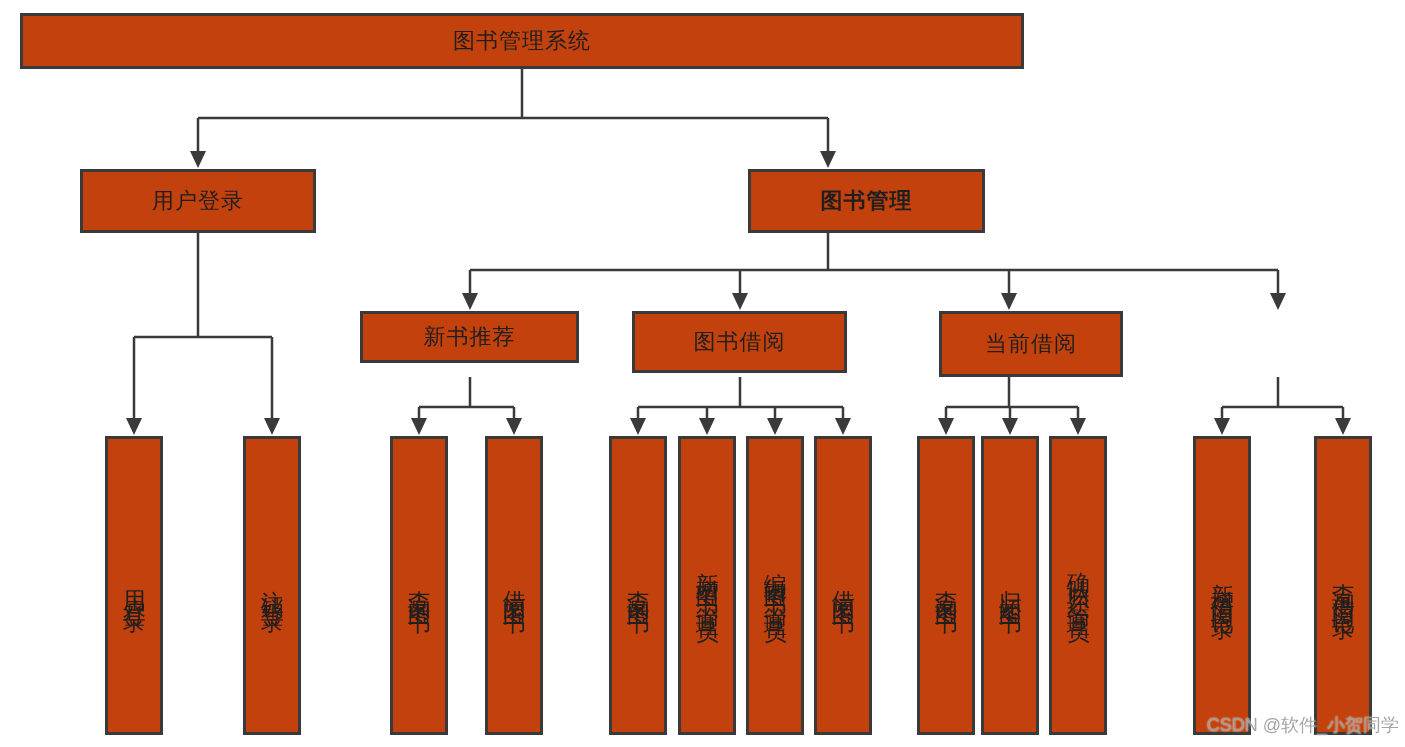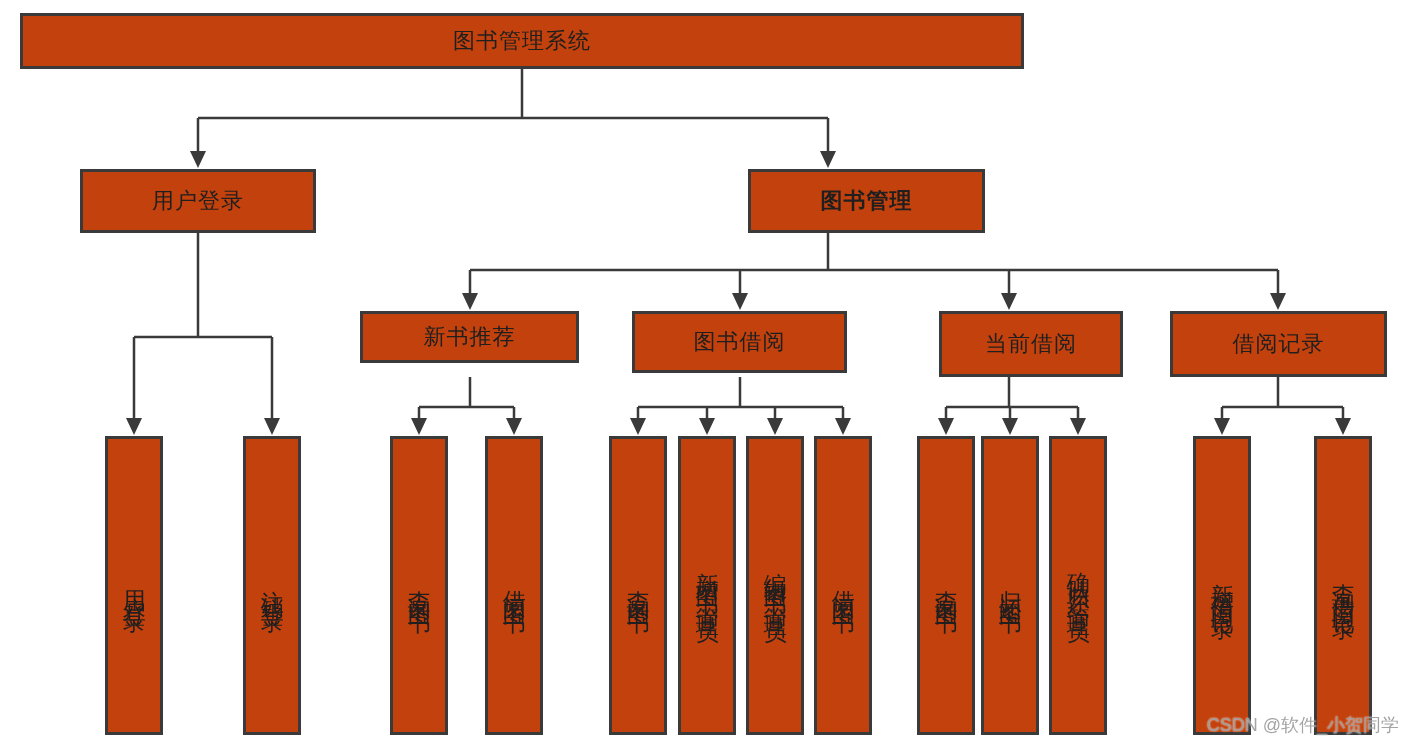--- a/index.html
+++ b/index.html
@@ -83,21 +83,20 @@
   </svg>
 
   <div class="box hbox" style="left:20px; top:13px; width:1004px; height:56px;">图书管理系统</div>
 
   <div class="box hbox" style="left:80px; top:169px; width:236px; height:64px;">用户登录</div>
   <div class="box hbox" style="left:748px; top:169px; width:237px; height:64px;font-weight:bold;">图书管理</div>
 
   <div class="box hbox" style="left:360px; top:311px; width:219px; height:52px;">新书推荐</div>
   <div class="box hbox" style="left:632px; top:311px; width:215px; height:62px;">图书借阅</div>
   <div class="box hbox" style="left:900px; top:311px; width:184px; height:66px;margin-left:39px;">当前借阅</div>
-  <div class="box hbox" style="left:1170px; top:311px; width:217px; height:66px;">借阅记录</div>
 
   <div class="box vbox" style="left:105px;">用户登录</div>
   <div class="box vbox" style="left:243px;">注销登录</div>
   <div class="box vbox" style="left:390px;">查询图书</div>
   <div class="box vbox" style="left:485px;">借阅图书</div>
   <div class="box vbox" style="left:609px;">查询图书</div>
   <div class="box vbox" style="left:678px;">新增图书（管理员）</div>
   <div class="box vbox" style="left:746px;">编辑图书（管理员）</div>
   <div class="box vbox" style="left:814px;">借阅图书</div>
   <div class="box vbox" style="left:917px;">查询图书</div>

